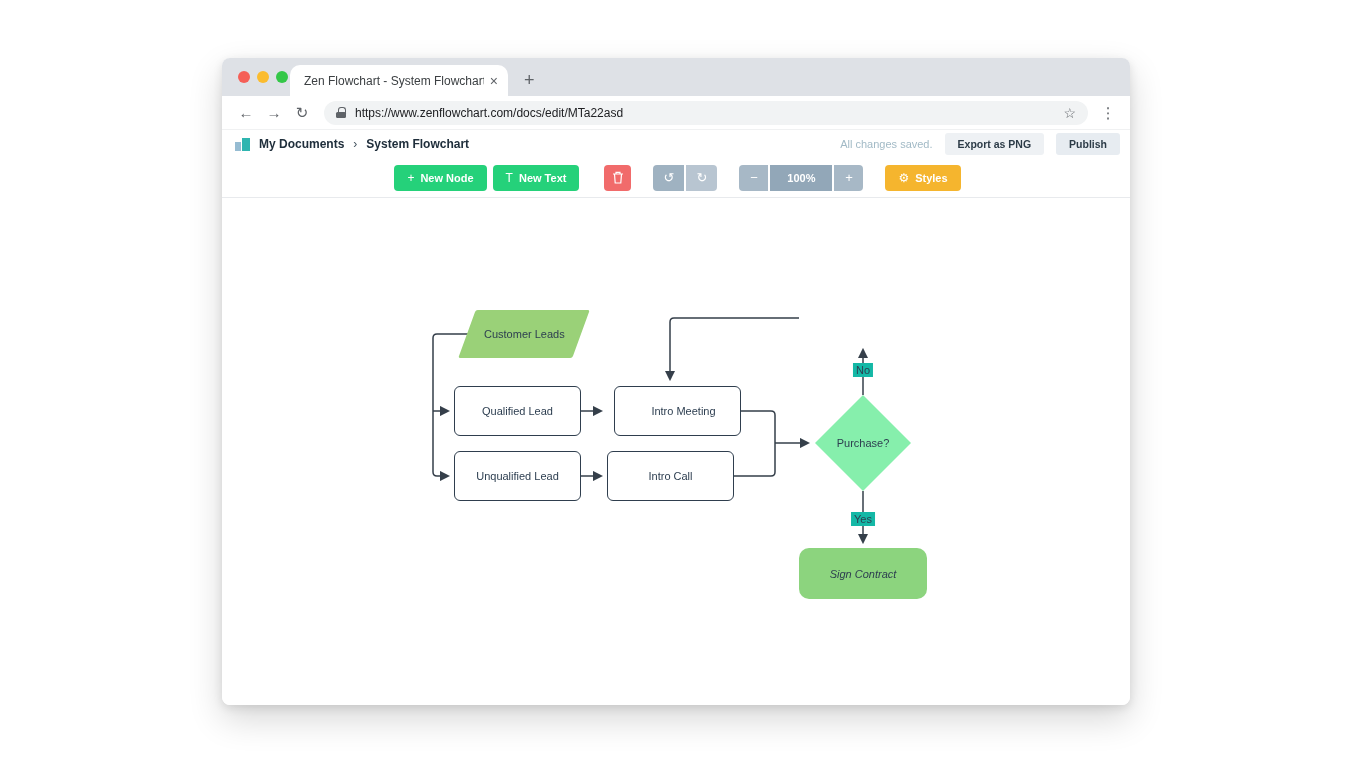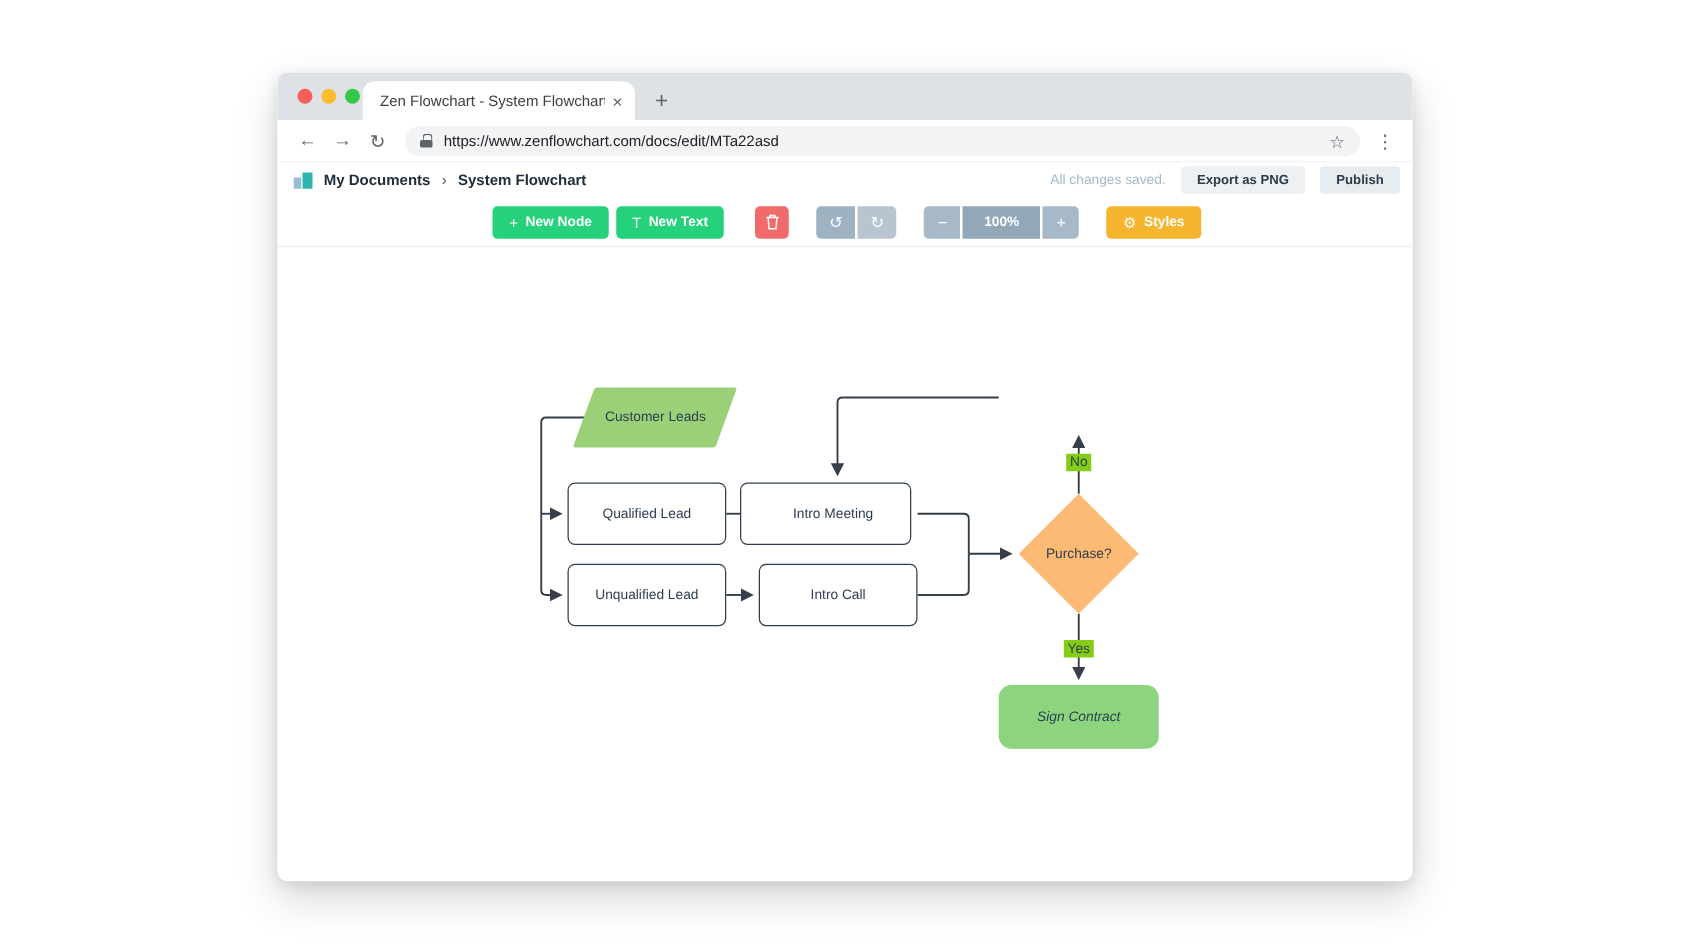--- a/index.html
+++ b/index.html
@@ -62,23 +62,23 @@
   .btn-styles .ico { font-size:12px; font-weight:400; }
 
   
   .canvas { position:relative; width:908px; height:507px; background:#fff; }
   .connectors { position:absolute; left:0; top:0; }
   .node { position:absolute; display:flex; align-items:center; justify-content:center;
           font-size:11px; color:#2d3e50; text-align:center; }
   .node.rect { background:#fff; border:1.6px solid #2f3e4e; border-radius:6px; }
   .node.para { background:#9ad178; transform:skewX(-20deg); border-radius:2px; }
   .para-inner { transform:skewX(20deg); }
-  .node.diamond { background:#fdba74; clip-path:polygon(50% 0,100% 50%,50% 100%,0 50%); }
+  .node.diamond { background:#86efac; clip-path:polygon(50% 0,100% 50%,50% 100%,0 50%); }
   .node.green { background:#8cd47e; border-radius:10px;font-style:italic; }
-  .edge-label { position:absolute; background:#84cc16; padding:1px 3px; font-size:11px; color:#2d3e50; transform:translate(-50%,-50%); }
+  .edge-label { position:absolute; background:#14b8a6; padding:1px 3px; font-size:11px; color:#2d3e50; transform:translate(-50%,-50%); }
 </style>
 </head>
 <body>
 
 <div class="stage">
   <div class="window">
 
     <div class="tabbar">
       <div class="traffic">
         <span class="dot red"></span>
@@ -185,21 +185,21 @@
       </div>
 
       <div class="node rect" style="left:232px; top:188px; width:127px; height:50px;">
         <span>Qualified Lead</span>
       </div>
 
       <div class="node rect" style="left:232px; top:253px; width:127px; height:50px;">
         <span>Unqualified Lead</span>
       </div>
 
-      <div class="node rect" style="left:370px; top:188px; width:137px; height:50px;padding-left:12px;">
+      <div class="node rect" style="left:392px; top:188px; width:127px; height:50px;padding-left:12px;">
         <span>Intro Meeting</span>
       </div>
 
       <div class="node rect" style="left:385px; top:253px; width:127px; height:50px;">
         <span>Intro Call</span>
       </div>
 
 
       <div class="node diamond" style="left:593px; top:197px; width:96px; height:96px;">
         <span>Purchase?</span>

